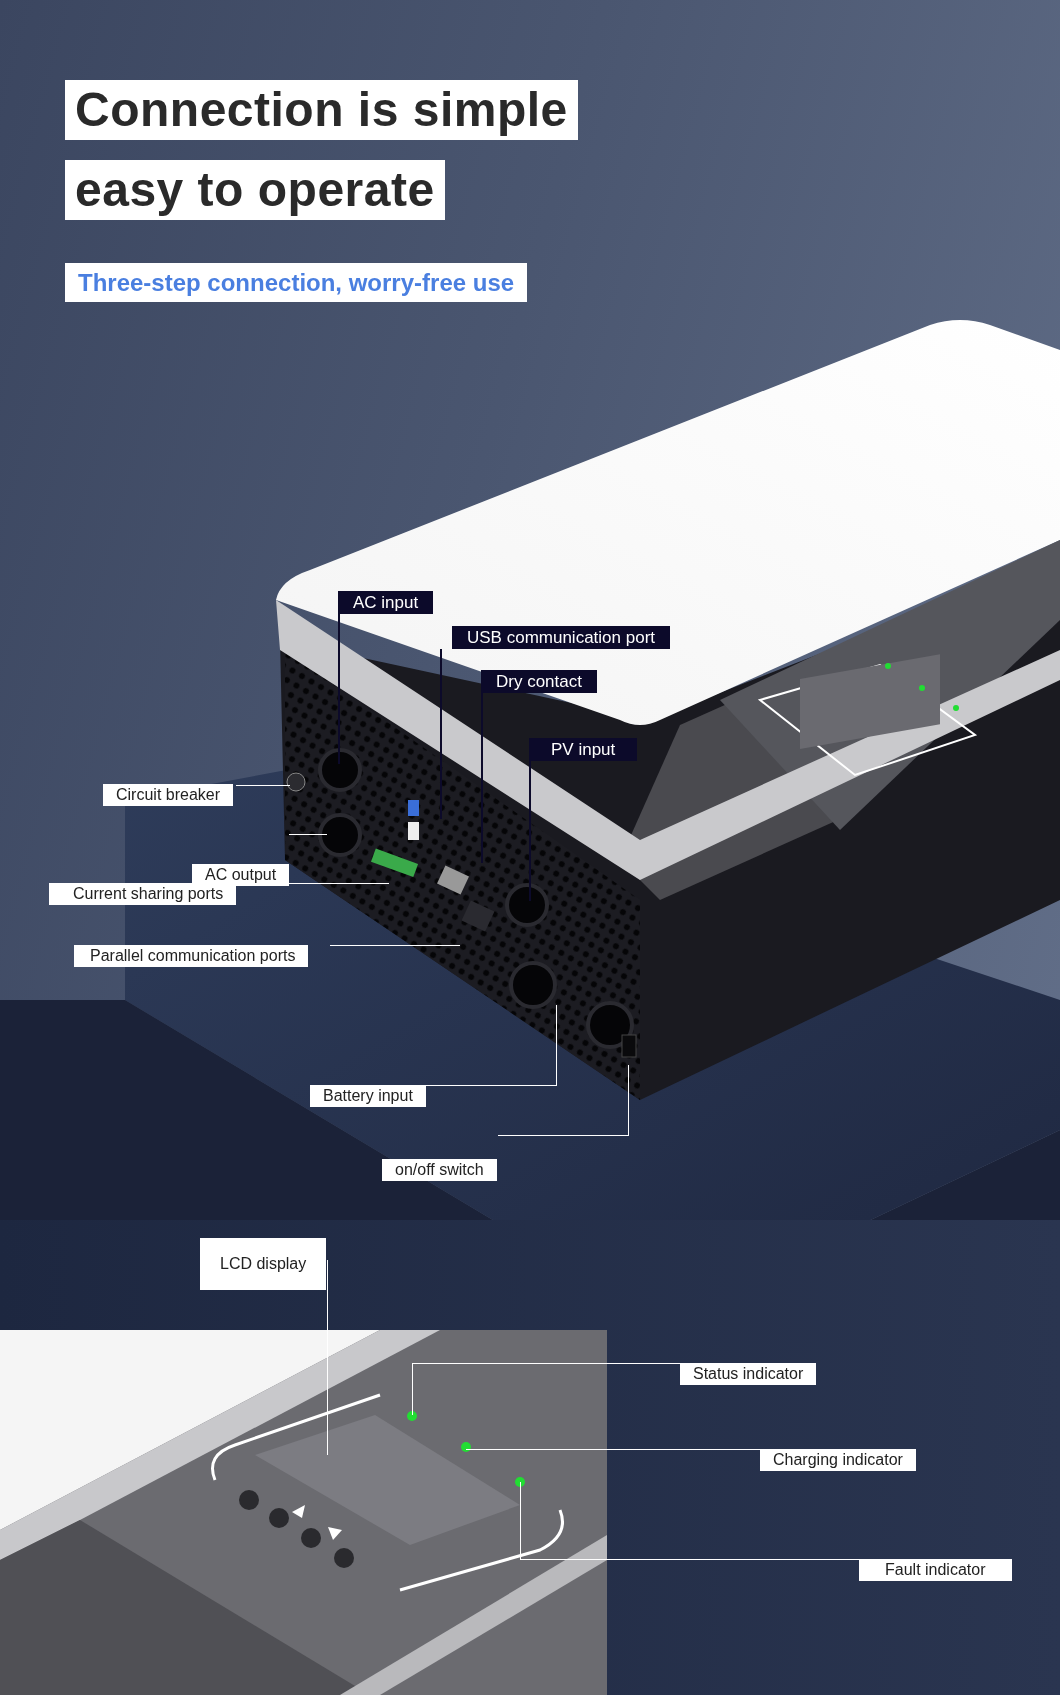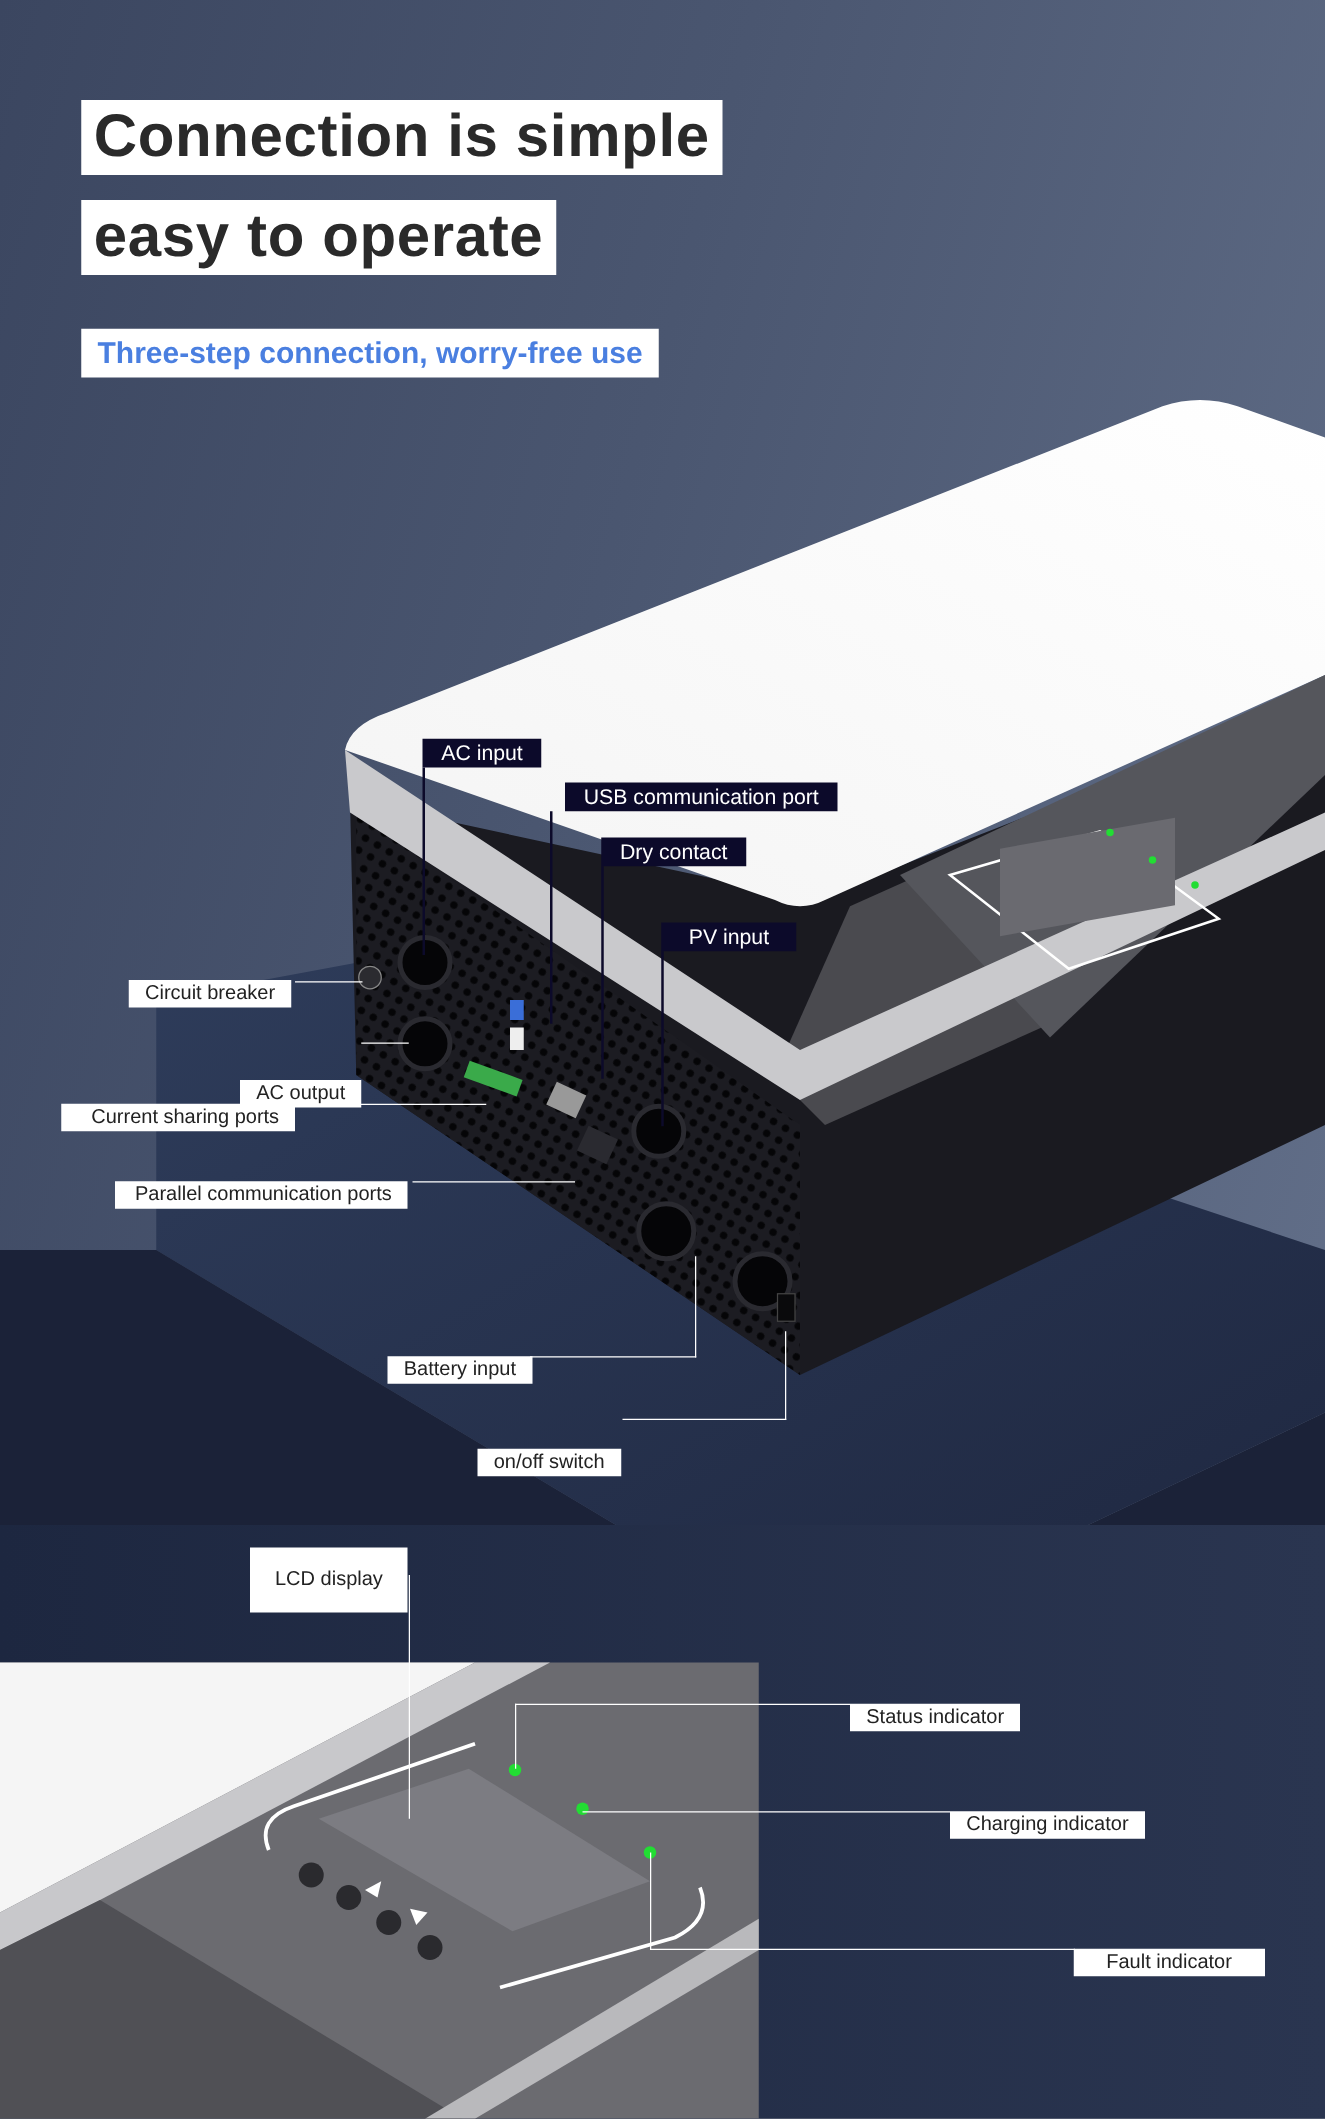--- a/index.html
+++ b/index.html
@@ -113,21 +113,21 @@
   <div class="leader" style="left:236px;top:785px;width:54px;height:1px;"></div>
   <div class="light-label" style="left:103px;top:784px;">Circuit breaker</div>
 
   <div class="leader" style="left:289px;top:834px;width:38px;height:1px;"></div>
   <div class="light-label" style="left:192px;top:864px;">AC output</div>
 
   <div class="leader" style="left:224px;top:883px;width:165px;height:1px;"></div>
   <div class="light-label" style="left:49px;top:883px;padding-left:24px;">Current sharing ports</div>
 
   <div class="leader" style="left:330px;top:945px;width:130px;height:1px;"></div>
-  <div class="light-label" style="left:92px;top:945px;padding-left:16px;">Parallel communication ports</div>
+  <div class="light-label" style="left:74px;top:945px;padding-left:16px;">Parallel communication ports</div>
 
   <div class="leader" style="left:424px;top:1085px;width:133px;height:1px;"></div>
   <div class="leader" style="left:556px;top:1005px;width:1px;height:81px;"></div>
   <div class="light-label" style="left:310px;top:1085px;">Battery input</div>
 
   <div class="leader" style="left:498px;top:1135px;width:131px;height:1px;"></div>
   <div class="leader" style="left:628px;top:1065px;width:1px;height:71px;"></div>
   <div class="light-label" style="left:382px;top:1135px;margin-top:24px;">on/off switch</div>
 
   <div class="leader" style="left:327px;top:1260px;width:1px;height:195px;"></div>

